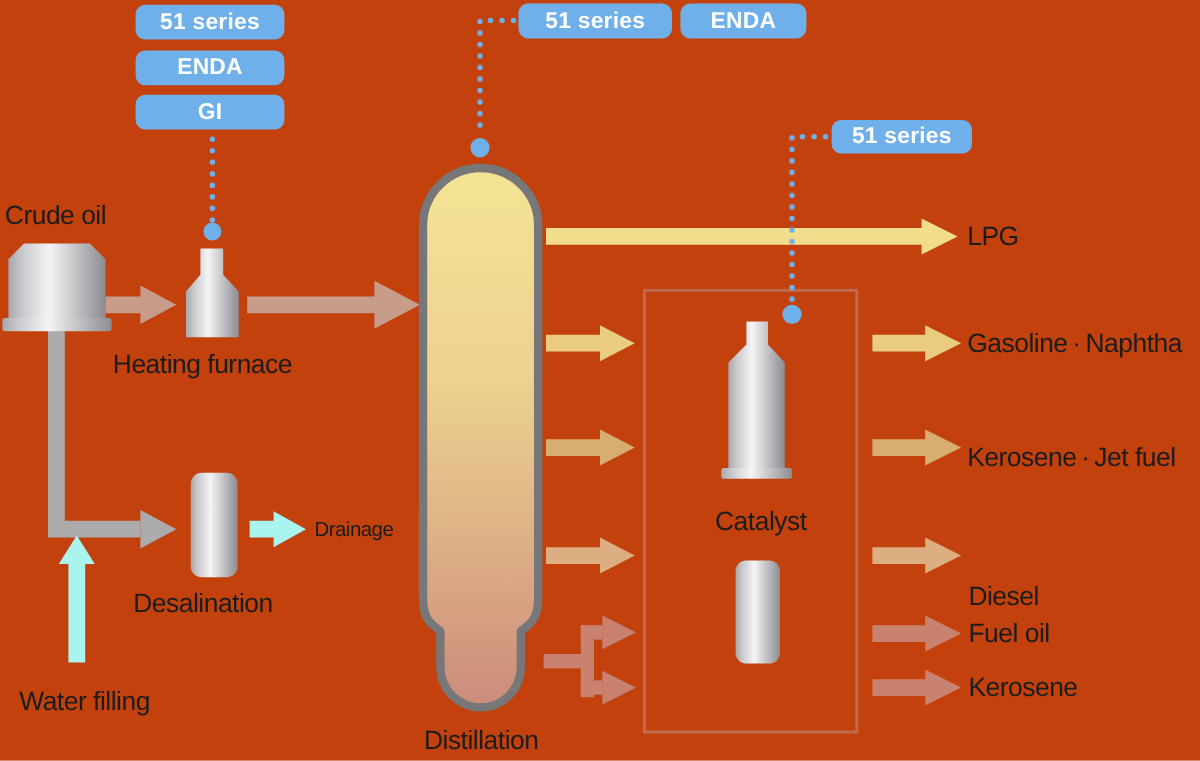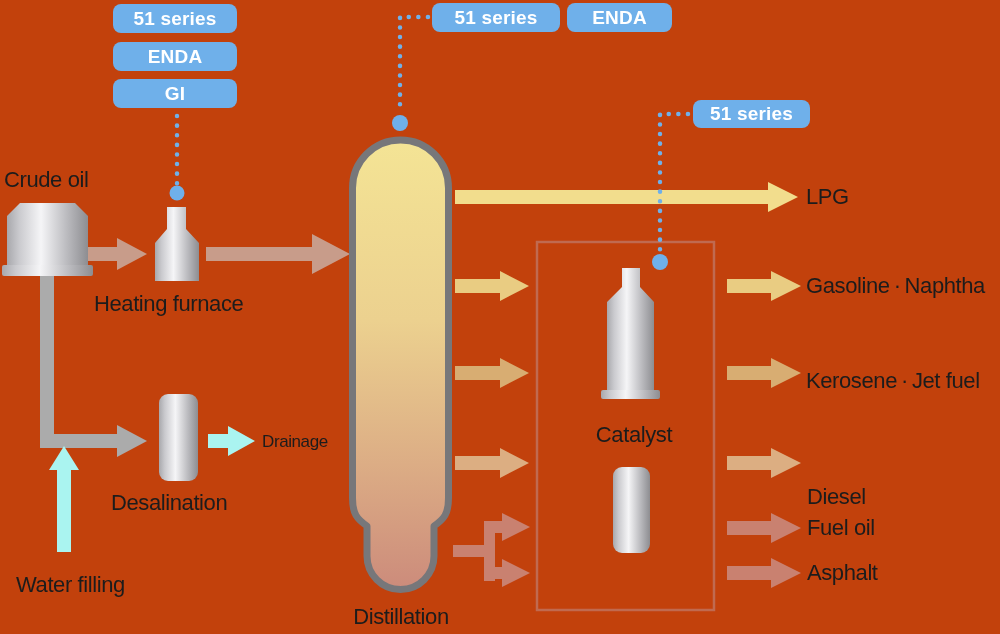--- a/index.html
+++ b/index.html
@@ -124,15 +124,15 @@
   <div class="lbl" style="left:4px;top:572px;margin-left:12px;">Water filling</div>
   <div class="lbl small" style="left:262px;top:429px;">Drainage</div>
   <div class="lbl center" style="left:340px;top:604px;width:122px;">Distillation</div>
   <div class="lbl center" style="left:574px;top:406px;width:120px;margin-top:16px;">Catalyst</div>
 
   <div class="lbl" style="left:806px;top:184px;">LPG</div>
   <div class="lbl" style="left:806px;top:273px;">Gasoline · Naphtha</div>
   <div class="lbl" style="left:806px;top:368px;">Kerosene · Jet fuel</div>
   <div class="lbl" style="left:807px;top:450px;margin-top:34px;">Diesel</div>
   <div class="lbl" style="left:807px;top:515px;">Fuel oil</div>
-  <div class="lbl" style="left:807px;top:560px;">Asphalt</div>
+  <div class="lbl" style="left:807px;top:560px;">Kerosene</div>
 
 </div>
 
 </body></html>

